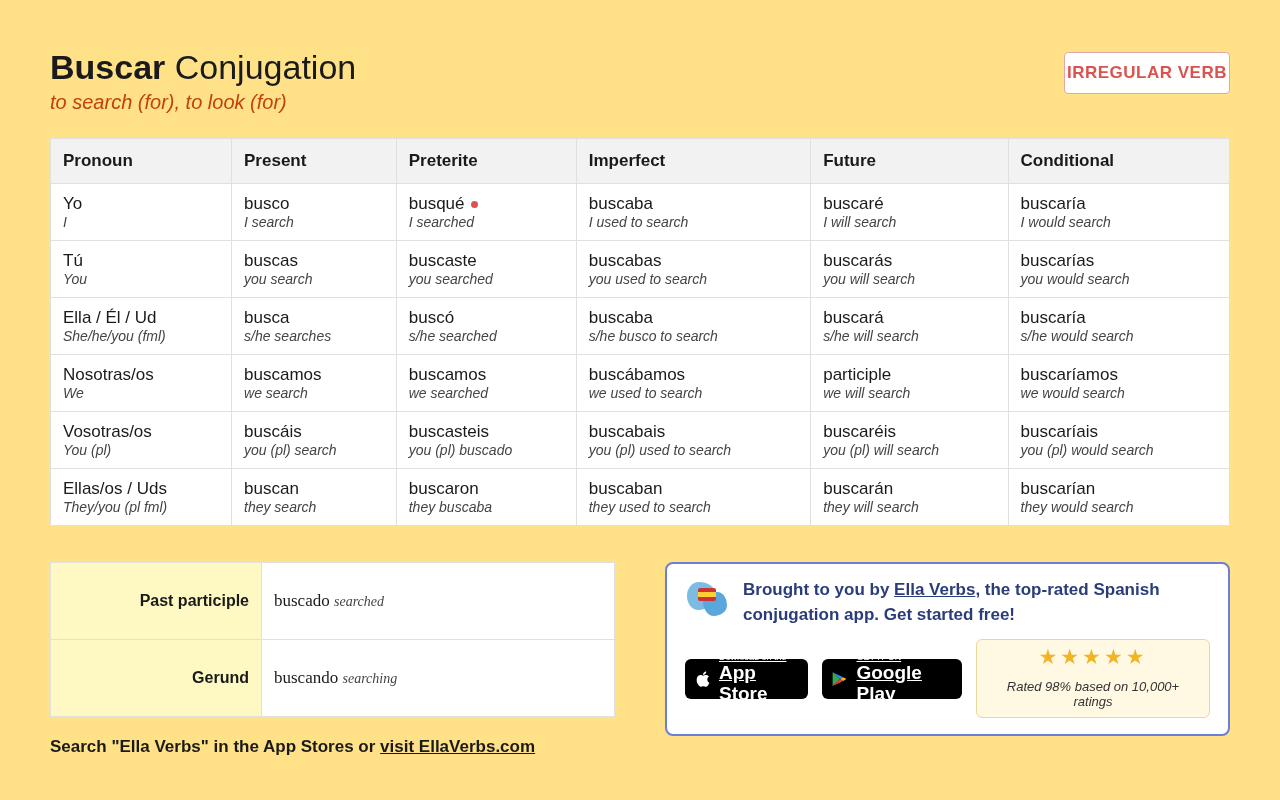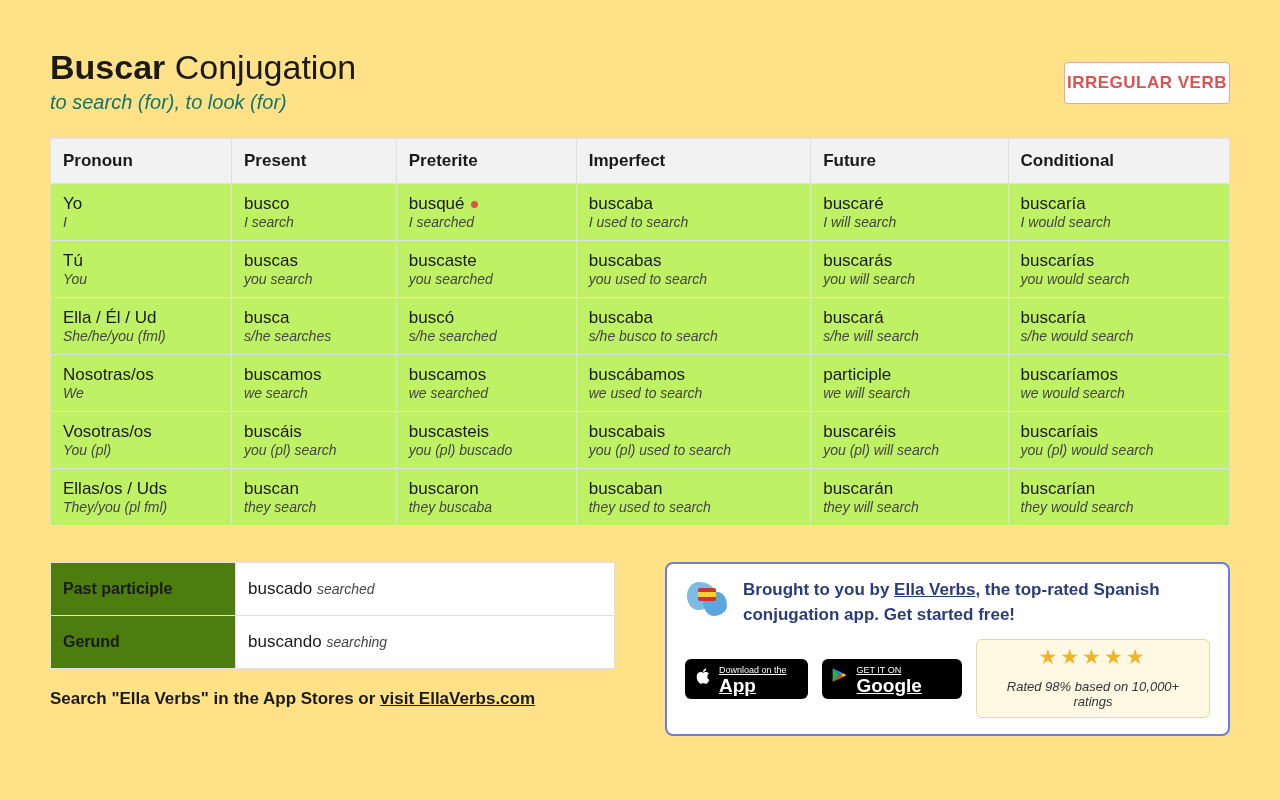--- a/index.html
+++ b/index.html
@@ -7,51 +7,51 @@
     background: #ffe187;
     font-family: 'Avenir Next', 'Avenir', -apple-system, BlinkMacSystemFont, 'Segoe UI', Helvetica, Arial, sans-serif;
     color: #1a1a1a;
     width: 1280px;
     height: 800px;
     padding: 48px 50px 0 50px;
   }
   .header-row {
     display: flex;
     justify-content: space-between;
-    align-items: center;
+    align-items: flex-start;
     margin-bottom: 24px;
   }
   .header-left h1 {
     font-size: 34px;
     font-weight: 500;
     color: #1a1a1a;
     letter-spacing: 0;
   }
   .header-left h1 strong { font-weight: 700; }
   .subtitle {
     font-size: 20px;
     font-style: italic;
-    color: #0f766e;
+    color: #c2410c;
     margin-top: 4px;
   }
   .badge {
     background: #fff;
     border: 1px solid #e3a7a7;
     color: #d9534f;
     font-weight: 700;
     font-size: 17px;
     padding: 10px 2px;
     border-radius: 4px;
     letter-spacing: 0.5px;
     margin-top: 4px;
   }
   table.conj {
     width: 100%;
     border-collapse: collapse;
-    background: #bef264;
+    background: #ffffff;
     font-size: 15px;
   }
   table.conj th {
     background: #f2f2f2;
     font-weight: 700;
     text-align: left;
     padding: 12px 12px;
     border: 1px solid #e0e0e0;
     font-size: 17px;
   }
@@ -75,32 +75,33 @@
     display: flex;
     gap: 50px;
     margin-top: 36px;
     align-items: flex-start;
   }
   .participle-box {
     flex: 0 0 565px;
   }
   table.part { width: 100%; border-collapse: collapse; background: #fff; }
   table.part th {
-    background: #4d7c0f;
-    text-align: left;
+    background: #fef9c3;
+    text-align: right;
     font-weight: 700;
     padding: 12px 12px;
     border: 1px solid #e0e0e0;
-    width: 185px;
+    width: 211px;
     font-size: 16px;
   }
   table.part td {
     border: 1px solid #e0e0e0;
-    padding: 16px 12px;
+    padding: 28px 12px;
     font-size: 17px;
+    font-family: Liberation Serif, serif;
   }
   table.part .en-inline { font-size: 14px; font-style: italic; color: #444; }
   .search-prompt { margin-top: 20px; font-size: 17px; font-weight: 600; color: #1a1a1a; }
   .search-prompt a { color: #1a1a1a; text-decoration: underline; }
 
   .promo {
     flex: 1;
     background: #fff;
     border: 2px solid #6c7fd8;
     border-radius: 8px;
@@ -145,20 +146,21 @@
     gap: 14px;
     align-items: center;
     margin-top: 12px;
   }
   .store-btn {
     background: #000;
     color: #fff;
     border-radius: 6px;
     padding: 7px 14px 7px 10px;
     display: flex;
+    align-items: center;
     gap: 9px;
     height: 40px;
     min-width: 118px;
   }
   .store-btn .small { font-size: 9px; line-height: 1.1; }
   .store-btn .big { font-size: 19px; font-weight: 600; line-height: 1.1; }
   .store-icon { width: 18px; height: 20px; fill: #fff; }
   .play-icon { width: 18px; height: 18px; }
   .rating {
     margin-left: auto;

